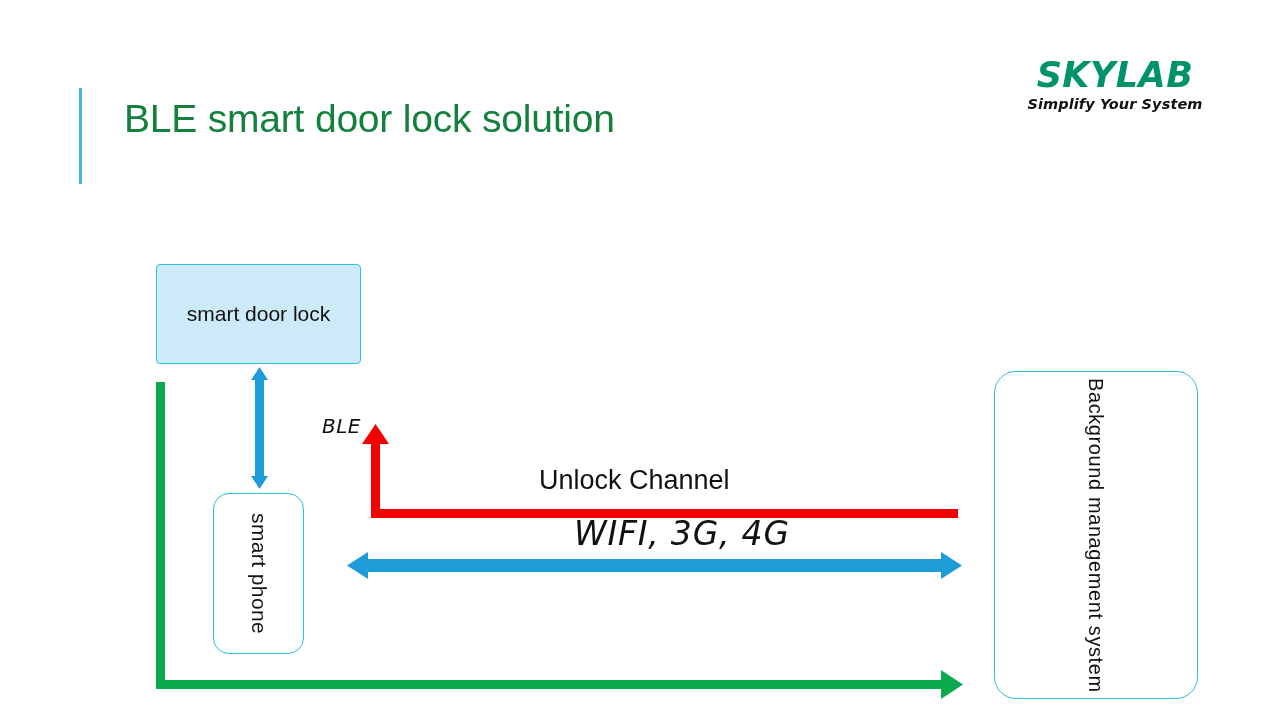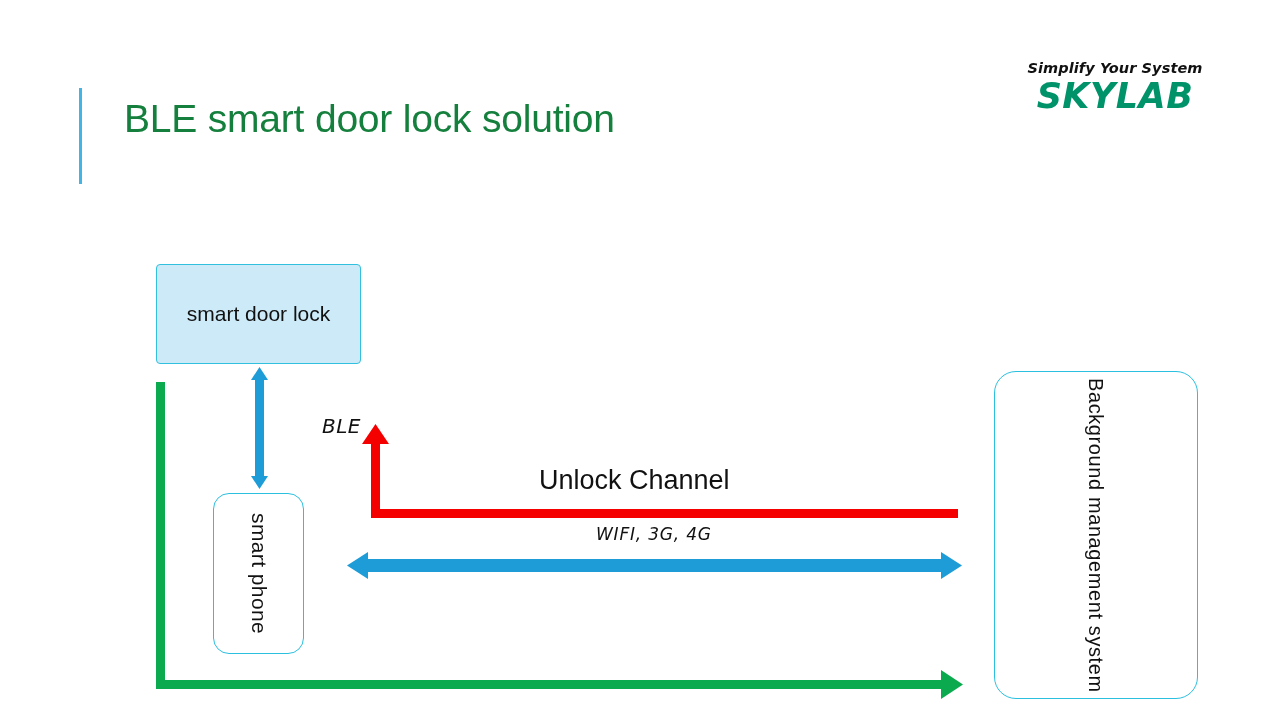--- a/index.html
+++ b/index.html
@@ -162,38 +162,38 @@
   }
   #label-ble {
     left: 278px;
     top: 411px;
     font-size: 20px;
     line-height: 30px;
     letter-spacing: 0.5px;
     margin-left: 44px;
   }
   #label-wifi-3g-4g {
-    left: 596px;
+    left: 574px;
     top: 518px;
-    font-size: 17px;
+    font-size: 33px;
     line-height: 32px;
     letter-spacing: 0.8px;
   }
 </style>
 </head>
 <body>
 
 <div id="slide">
 
   <div id="title-accent-bar"></div>
   <div id="page-title">BLE smart door lock solution</div>
 
   <div id="brand-logo">
+    <div id="brand-wordmark">SKYLAB</div>
     <div id="brand-tagline">Simplify Your System</div>
-    <div id="brand-wordmark">SKYLAB</div>
   </div>
 
   <svg id="connectors" viewBox="0 0 1280 720" width="1280" height="720" xmlns="http://www.w3.org/2000/svg">
 
     <g>
       <path d="M 160.5 382 L 160.5 684.5 L 944 684.5" fill="none" stroke="#0baa4e" stroke-width="9" stroke-linecap="butt" stroke-linejoin="miter"></path>
       <polygon points="941,670 963,684.5 941,699" fill="#0baa4e"></polygon>
     </g>
 
     <g>

